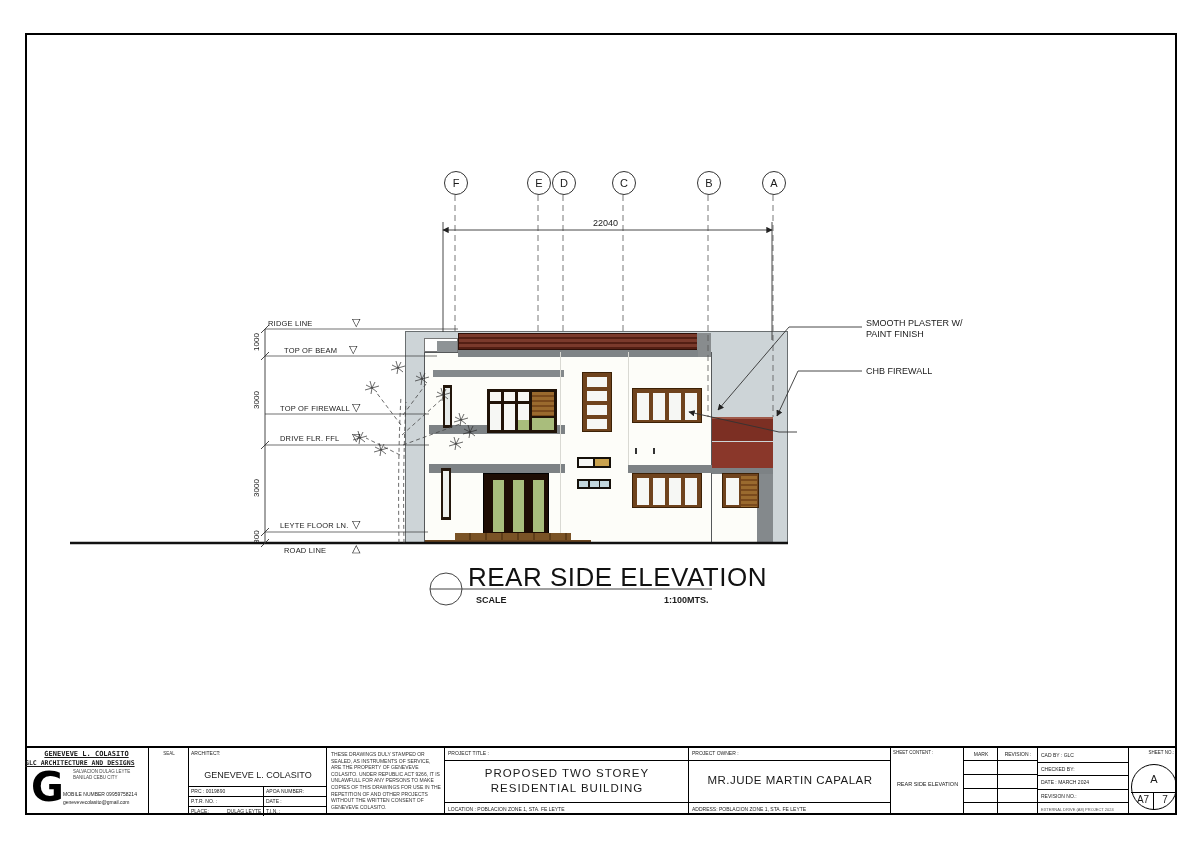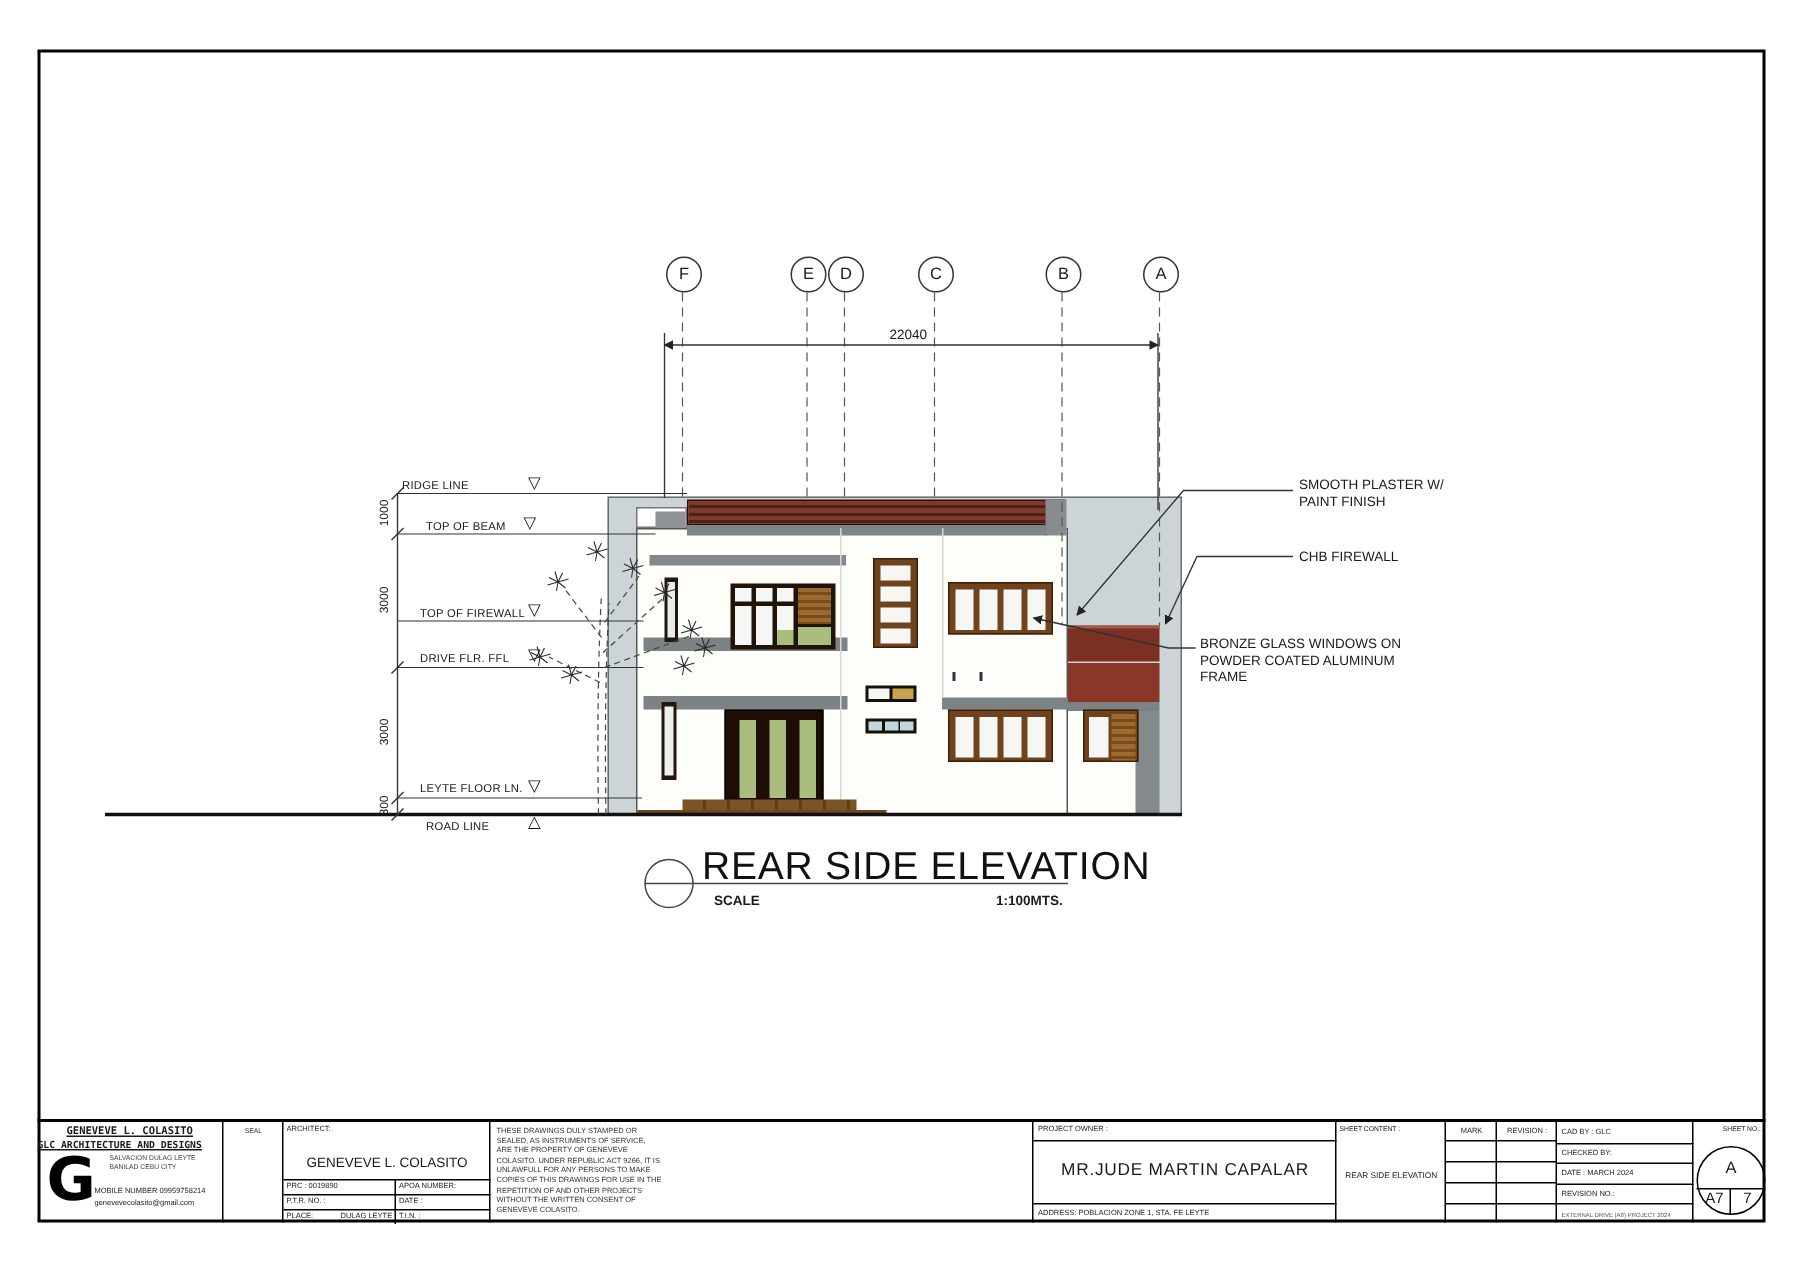--- a/index.html
+++ b/index.html
@@ -211,21 +211,20 @@
   <div class="t lvl" style="left:284px;top:546px;">ROAD LINE</div>
   <div class="t tri" style="left:352px;top:543px;">△</div>
 
   <div class="t dimv" style="left:256px;top:342px;">1000</div>
   <div class="t dimv" style="left:256px;top:400px;">3000</div>
   <div class="t dimv" style="left:256px;top:488px;">3000</div>
   <div class="t dimv" style="left:256px;top:537px;">300</div>
 
   <div class="t ann" style="left:866px;top:318px;width:112px;">SMOOTH PLASTER W/ PAINT FINISH</div>
   <div class="t ann" style="left:866px;top:366px;width:120px;">CHB FIREWALL</div>
-  <div class="t ann" style="left:800px;top:424px;width:152px;">BRONZE GLASS WINDOWS ON POWDER COATED ALUMINUM FRAME</div>
 
   <div class="t" style="left:468px;top:562px;font-size:26px;letter-spacing:0.5px;color:#111;">REAR SIDE ELEVATION</div>
   <div class="t" style="left:476px;top:595px;font-size:9px;font-weight:bold;">SCALE</div>
   <div class="t" style="left:664px;top:595px;font-size:9px;font-weight:bold;">1:100MTS.</div>
 
   <div class="abs" style="left:25px;top:746px;width:1152px;height:69px;border-top:2px solid #000;">
 
     <div class="tb-cell" style="left:0;width:123px;border-left:none;">
       <div class="t" style="left:0;top:2px;width:123px;text-align:center;font-size:7px;font-weight:bold;font-family:'DejaVu Sans Mono',monospace;text-decoration:underline;">GENEVEVE L. COLASITO</div>
       <div class="t" style="left:0;top:11px;width:123px;text-align:left;font-size:6.5px;font-weight:bold;font-family:'DejaVu Sans Mono',monospace;text-decoration:underline;">GLC ARCHITECTURE AND DESIGNS</div>
@@ -253,20 +252,28 @@
       <div class="tb-h" style="left:77px;top:50px;">DATE :</div>
       <div class="tb-h" style="left:2px;top:60px;">PLACE:</div>
       <div class="tb-h" style="left:38px;top:60px;">DULAG LEYTE</div>
       <div class="tb-h" style="left:77px;top:60px;">T.I.N. :</div>
     </div>
 
     <div class="tb-cell" style="left:301px;width:118px;">
       <div class="t" style="left:4px;top:3px;width:110px;font-size:5px;line-height:6.6px;white-space:normal;color:#333;">THESE DRAWINGS DULY STAMPED OR SEALED, AS INSTRUMENTS OF SERVICE, ARE THE PROPERTY OF GENEVEVE COLASITO. UNDER REPUBLIC ACT 9266, IT IS UNLAWFULL FOR ANY PERSONS TO MAKE COPIES OF THIS DRAWINGS FOR USE IN THE REPETITION OF AND OTHER PROJECTS WITHOUT THE WRITTEN CONSENT OF GENEVEVE COLASITO.</div>
     </div>
 
+    <div class="tb-cell" style="left:419px;width:244px;">
+      <div class="tb-h" style="left:3px;top:2px;">PROJECT TITLE :</div>
+      <div class="tb-line" style="left:0;top:12px;width:244px;height:1px;"></div>
+      <div class="t" style="left:0;top:19px;width:244px;text-align:center;font-size:11.5px;letter-spacing:1px;">PROPOSED TWO STOREY</div>
+      <div class="t" style="left:0;top:34px;width:244px;text-align:center;font-size:11.5px;letter-spacing:1px;">RESIDENTIAL BUILDING</div>
+      <div class="tb-line" style="left:0;top:54px;width:244px;height:1px;"></div>
+      <div class="tb-h" style="left:3px;top:58px;">LOCATION :  POBLACION ZONE 1, STA. FE LEYTE</div>
+    </div>
 
     <div class="tb-cell" style="left:663px;width:202px;">
       <div class="tb-h" style="left:3px;top:2px;">PROJECT OWNER :</div>
       <div class="tb-line" style="left:0;top:12px;width:202px;height:1px;"></div>
       <div class="t" style="left:0;top:26px;width:202px;text-align:center;font-size:11.5px;letter-spacing:0.5px;">MR.JUDE MARTIN CAPALAR</div>
       <div class="tb-line" style="left:0;top:54px;width:202px;height:1px;"></div>
       <div class="tb-h" style="left:3px;top:58px;">ADDRESS: POBLACION ZONE 1, STA. FE LEYTE</div>
     </div>
 
     <div class="tb-cell" style="left:865px;width:73px;">

